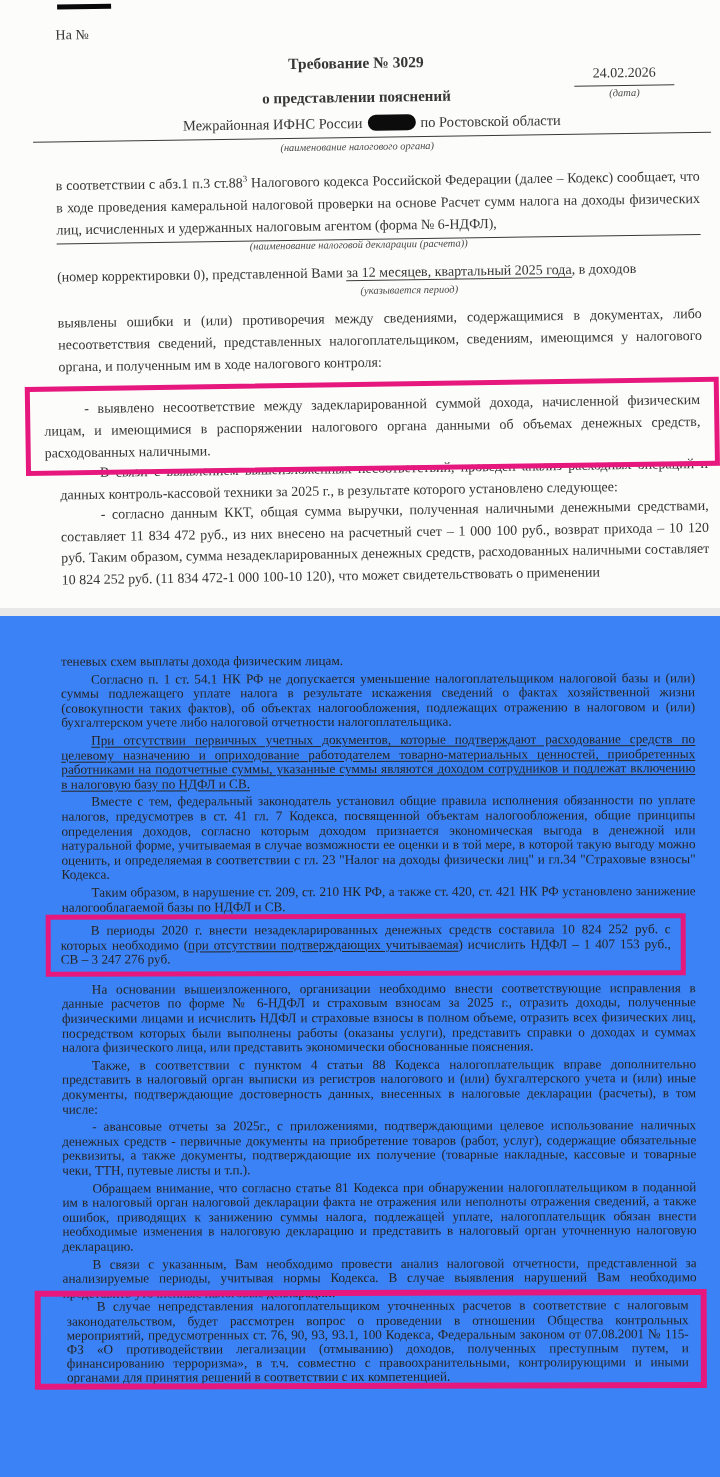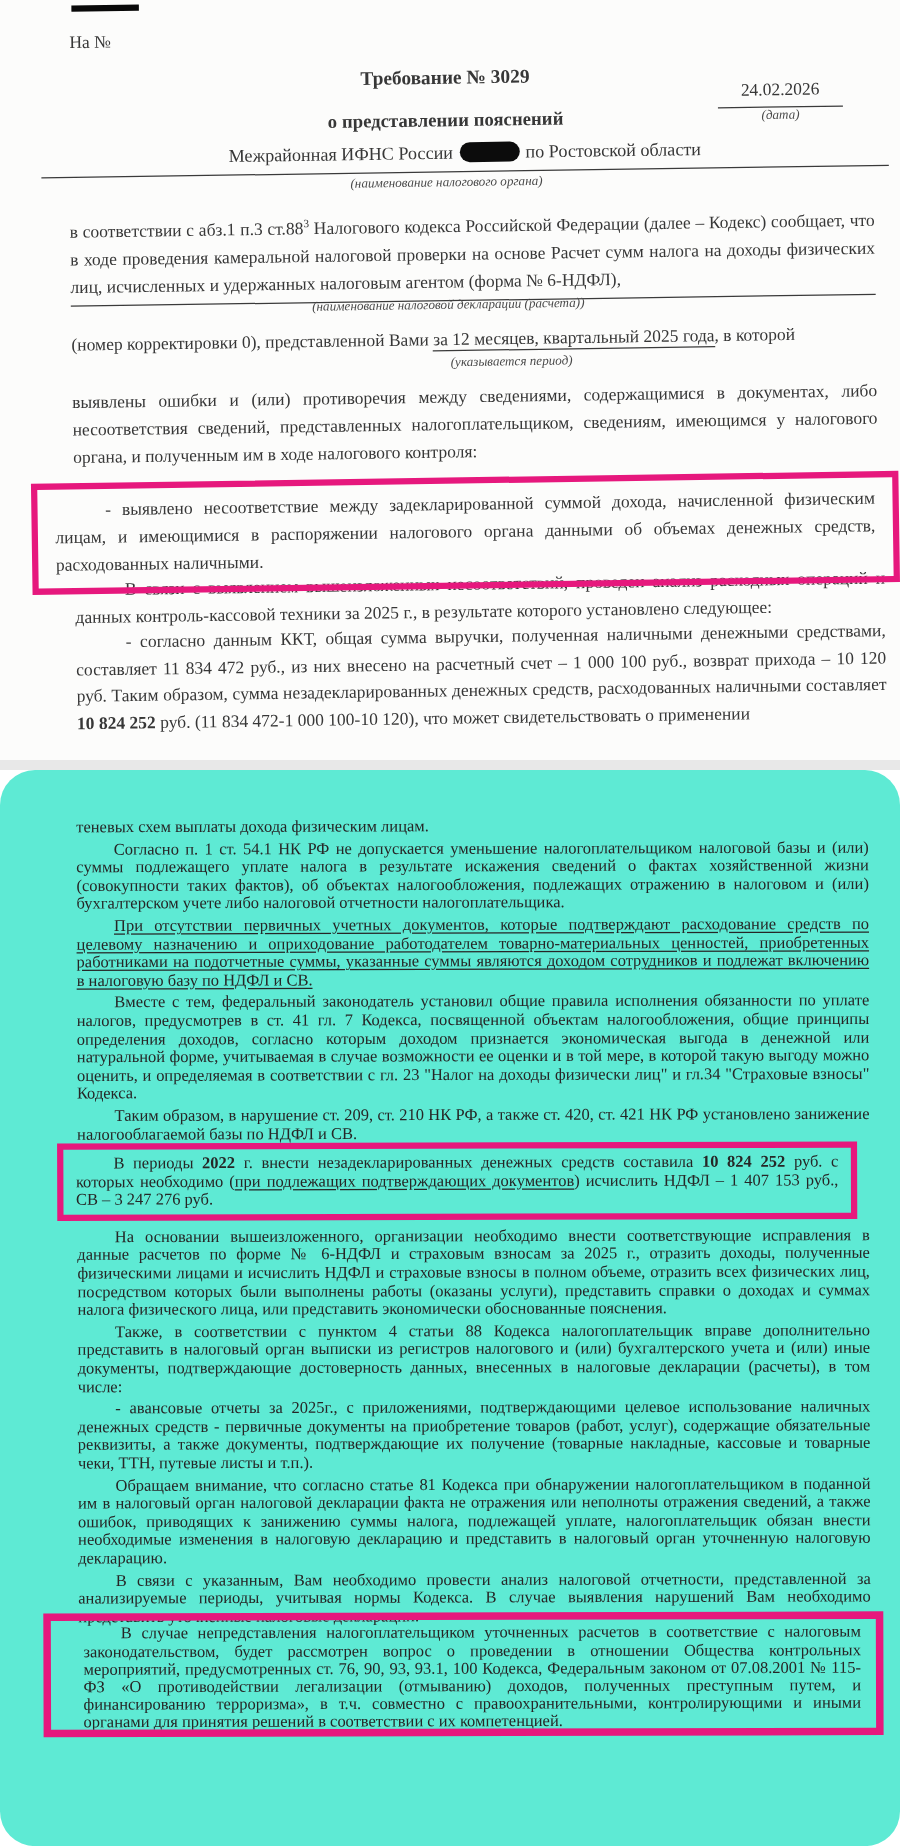--- a/index.html
+++ b/index.html
@@ -45,27 +45,27 @@
   .periodcap{position:absolute;left:300px;top:284px;width:220px;text-align:center;}
   .errorsp{position:absolute;left:58px;right:18px;top:308px;text-align:justify;}
   .hlbox1{
     position:absolute;left:24px;right:2px;top:382px;z-index:3;
     border:5px solid var(--pink);background:rgba(255,255,255,.0);
     padding:7px 14px 6px 14px;
   }
   .hlbox1 p{margin:0;text-align:justify;text-indent:40px;}
   .analysisp{position:absolute;left:58px;right:14px;top:458px;z-index:1;text-align:justify;text-indent:40px;}
   .kktp{position:absolute;left:58px;right:14px;top:500px;z-index:1;text-align:justify;text-indent:40px;line-height:21.5px;}
-  b{font-weight:700;}
+  b{font-weight:400;}
   
   .band{position:absolute;left:0;top:608px;width:720px;height:8px;background:#e8e8e8;}
   
   .page2{
     position:absolute;left:0;top:616px;width:720px;height:861px;
-    background:#5eead4;overflow:hidden;border-radius:28px;
+    background:#3b82f6;overflow:hidden;
   }
   .p2-inner{
     position:relative;width:100%;height:100%;
     padding:38px 24px 0 62px;box-sizing:border-box;
     transform:rotate(-0.15deg);
     font-size:13.2px;line-height:14.6px;color:#262626;
     text-align:justify;
   }
   .p2-inner p{margin:0 0 3px 0;text-indent:30px;}
   .p2-inner p.noindent{text-indent:0;}
@@ -104,21 +104,21 @@
         <div class="dateval">24.02.2026</div>
         <div class="smallcap">(дата)</div>
       </div>
 
       <div class="orgline"><span>Межрайонная ИФНС России</span><span class="redact"></span><span>по Ростовской области</span></div>
       <div class="orgcap smallcap">(наименование налогового органа)</div>
 
       <div class="introp"><span>в соответствии с абз.1 п.3 ст.88</span><sup>3</sup><span> Налогового кодекса Российской Федерации (далее – Кодекс) сообщает, что в ходе проведения камеральной налоговой проверки на основе Расчет сумм налога на доходы физических лиц, исчисленных и удержанных налоговым агентом (форма № 6-НДФЛ),</span></div>
       <div class="declcap smallcap">(наименование налоговой декларации (расчета))</div>
 
-      <div class="periodp"><span>(номер корректировки 0), представленной Вами </span><span class="uline">за 12 месяцев, квартальный 2025 года</span><span>, в которой</span></div>
+      <div class="periodp"><span>(номер корректировки 0), представленной Вами </span><span class="uline">за 12 месяцев, квартальный 2025 года</span><span>, в доходов</span></div>
       <div class="periodcap smallcap">(указывается период)</div>
 
       <div class="errorsp">выявлены ошибки и (или) противоречия между сведениями, содержащимися в документах, либо несоответствия сведений, представленных налогоплательщиком, сведениям, имеющимся у налогового органа, и полученным им в ходе налогового контроля:</div>
 
       <div class="hlbox1">
         <p>- выявлено несоответствие между задекларированной суммой дохода, начисленной физическим лицам, и имеющимися в распоряжении налогового органа данными об объемах денежных средств, расходованных наличными.</p>
       </div>
 
       <div class="analysisp">В связи с выявлением вышеизложенных несоответствий, проведен анализ расходных операций и данных контроль-кассовой техники за 2025 г., в результате которого установлено следующее:</div>
 
@@ -130,21 +130,21 @@
 
   <div class="page2">
     <div class="p2-inner">
       <p class="noindent">теневых схем выплаты дохода физическим лицам.</p>
       <p>Согласно п. 1 ст. 54.1 НК РФ не допускается уменьшение налогоплательщиком налоговой базы и (или) суммы подлежащего уплате налога в результате искажения сведений о фактах хозяйственной жизни (совокупности таких фактов), об объектах налогообложения, подлежащих отражению в налоговом и (или) бухгалтерском учете либо налоговой отчетности налогоплательщика.</p>
       <p class="ulinep">При отсутствии первичных учетных документов, которые подтверждают расходование средств по целевому назначению и оприходование работодателем товарно-материальных ценностей, приобретенных работниками на подотчетные суммы, указанные суммы являются доходом сотрудников и подлежат включению в налоговую базу по НДФЛ и СВ.</p>
       <p>Вместе с тем, федеральный законодатель установил общие правила исполнения обязанности по уплате налогов, предусмотрев в ст. 41 гл. 7 Кодекса, посвященной объектам налогообложения, общие принципы определения доходов, согласно которым доходом признается экономическая выгода в денежной или натуральной форме, учитываемая в случае возможности ее оценки и в той мере, в которой такую выгоду можно оценить, и определяемая в соответствии с гл. 23 "Налог на доходы физически лиц" и гл.34 "Страховые взносы" Кодекса.</p>
       <p>Таким образом, в нарушение ст. 209, ст. 210 НК РФ, а также ст. 420, ст. 421 НК РФ установлено занижение налогооблагаемой базы по НДФЛ и СВ.</p>
 
       <div class="hlbox2">
-        <p><span>В периоды </span><b>2022</b><span> г. внести незадекларированных денежных средств составила </span><b>10 824 252</b><span> руб. с которых необходимо (</span><span class="ulinep">при подлежащих подтверждающих документов</span><span>) исчислить НДФЛ – 1 407 153 руб., СВ – 3 247 276 руб.</span></p>
+        <p><span>В периоды </span><b>2020</b><span> г. внести незадекларированных денежных средств составила </span><b>10 824 252</b><span> руб. с которых необходимо (</span><span class="ulinep">при отсутствии подтверждающих учитываемая</span><span>) исчислить НДФЛ – 1 407 153 руб., СВ – 3 247 276 руб.</span></p>
       </div>
 
       <p>На основании вышеизложенного, организации необходимо внести соответствующие исправления в данные расчетов по форме № 6-НДФЛ и страховым взносам за 2025 г., отразить доходы, полученные физическими лицами и исчислить НДФЛ и страховые взносы в полном объеме, отразить всех физических лиц, посредством которых были выполнены работы (оказаны услуги), представить справки о доходах и суммах налога физического лица, или представить экономически обоснованные пояснения.</p>
       <p>Также, в соответствии с пунктом 4 статьи 88 Кодекса налогоплательщик вправе дополнительно представить в налоговый орган выписки из регистров налогового и (или) бухгалтерского учета и (или) иные документы, подтверждающие достоверность данных, внесенных в налоговые декларации (расчеты), в том числе:</p>
       <p>- авансовые отчеты за 2025г., с приложениями, подтверждающими целевое использование наличных денежных средств - первичные документы на приобретение товаров (работ, услуг), содержащие обязательные реквизиты, а также документы, подтверждающие их получение (товарные накладные, кассовые и товарные чеки, ТТН, путевые листы и т.п.).</p>
       <p>Обращаем внимание, что согласно статье 81 Кодекса при обнаружении налогоплательщиком в поданной им в налоговый орган налоговой декларации факта не отражения или неполноты отражения сведений, а также ошибок, приводящих к занижению суммы налога, подлежащей уплате, налогоплательщик обязан внести необходимые изменения в налоговую декларацию и представить в налоговый орган уточненную налоговую декларацию.</p>
       <p>В связи с указанным, Вам необходимо провести анализ налоговой отчетности, представленной за анализируемые периоды, учитывая нормы Кодекса. В случае выявления нарушений Вам необходимо представить уточненные налоговые декларации.</p>
 
       <div class="hlbox3">
         <p>В случае непредставления налогоплательщиком уточненных расчетов в соответствие с налоговым законодательством, будет рассмотрен вопрос о проведении в отношении Общества контрольных мероприятий, предусмотренных ст. 76, 90, 93, 93.1, 100 Кодекса, Федеральным законом от 07.08.2001 № 115-ФЗ «О противодействии легализации (отмыванию) доходов, полученных преступным путем, и финансированию терроризма», в т.ч. совместно с правоохранительными, контролирующими и иными органами для принятия решений в соответствии с их компетенцией.</p>

